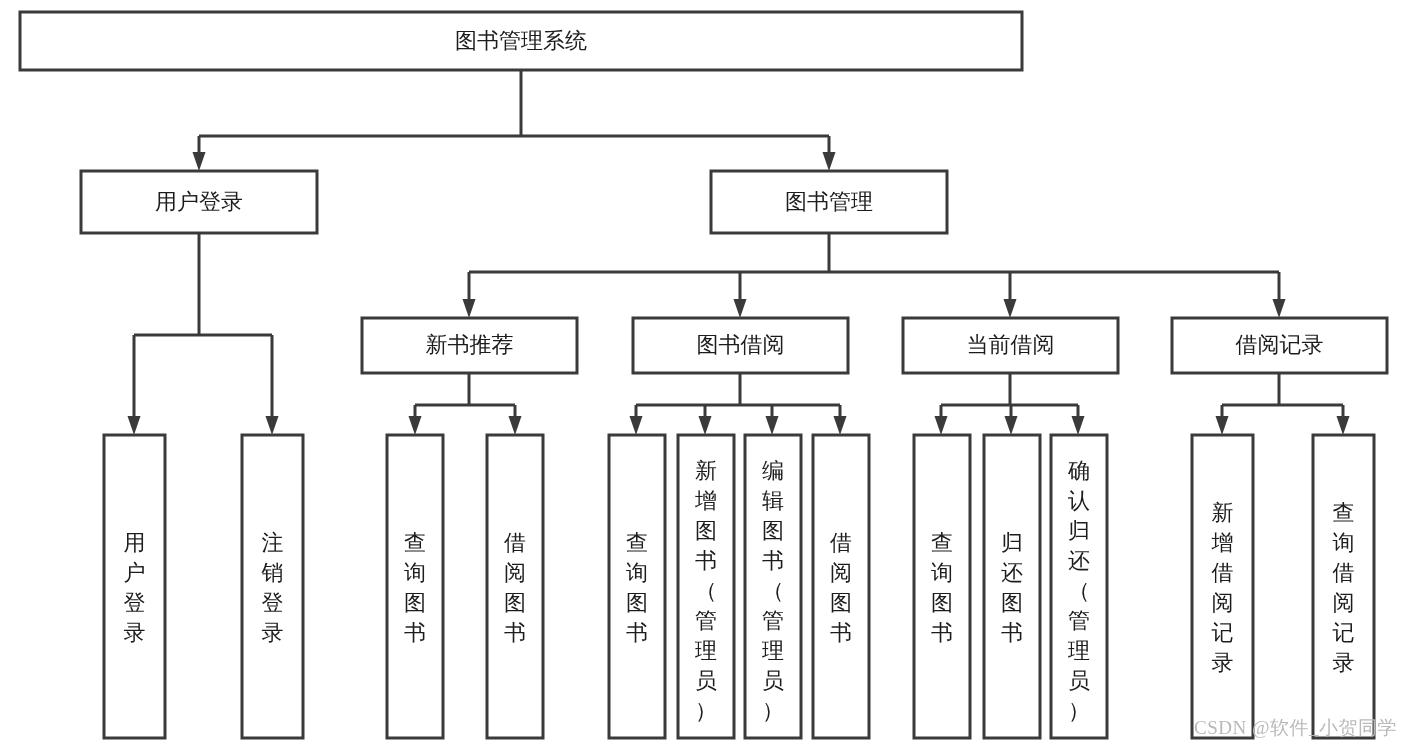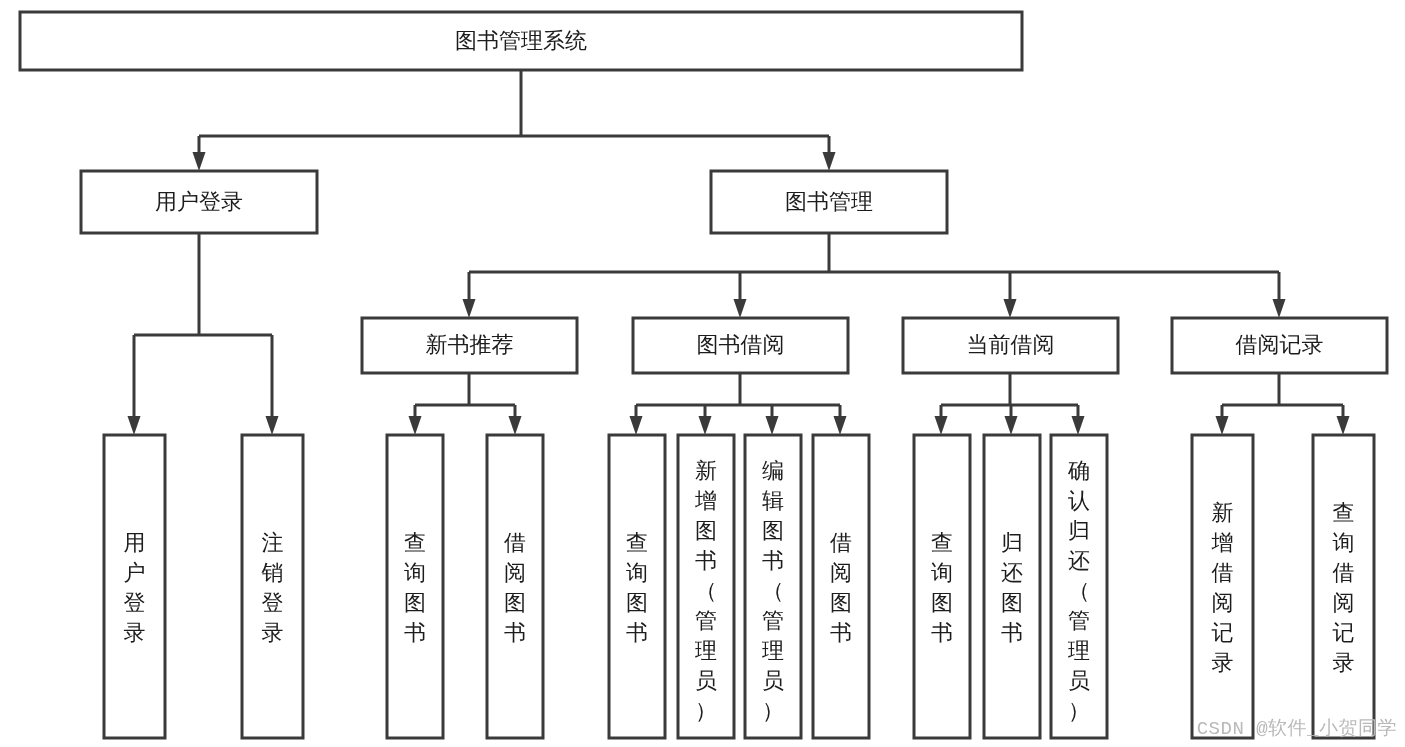--- a/index.html
+++ b/index.html
@@ -51,21 +51,21 @@
     stroke-linecap: butt;
   }
   .arrow-head {
     fill: #3a3a3a;
     stroke: none;
   }
   .watermark {
     position: absolute;
     right: 8px;
     bottom: 6px;
-    font-family: Liberation Mono, monospace;
+    font-family: Liberation Serif, serif;
     font-size: 19px;
     color: #b9b9b9;
     white-space: nowrap;
     letter-spacing: 0.5px;
     pointer-events: none;
   }
 </style>
 </head>
 <body>
 

